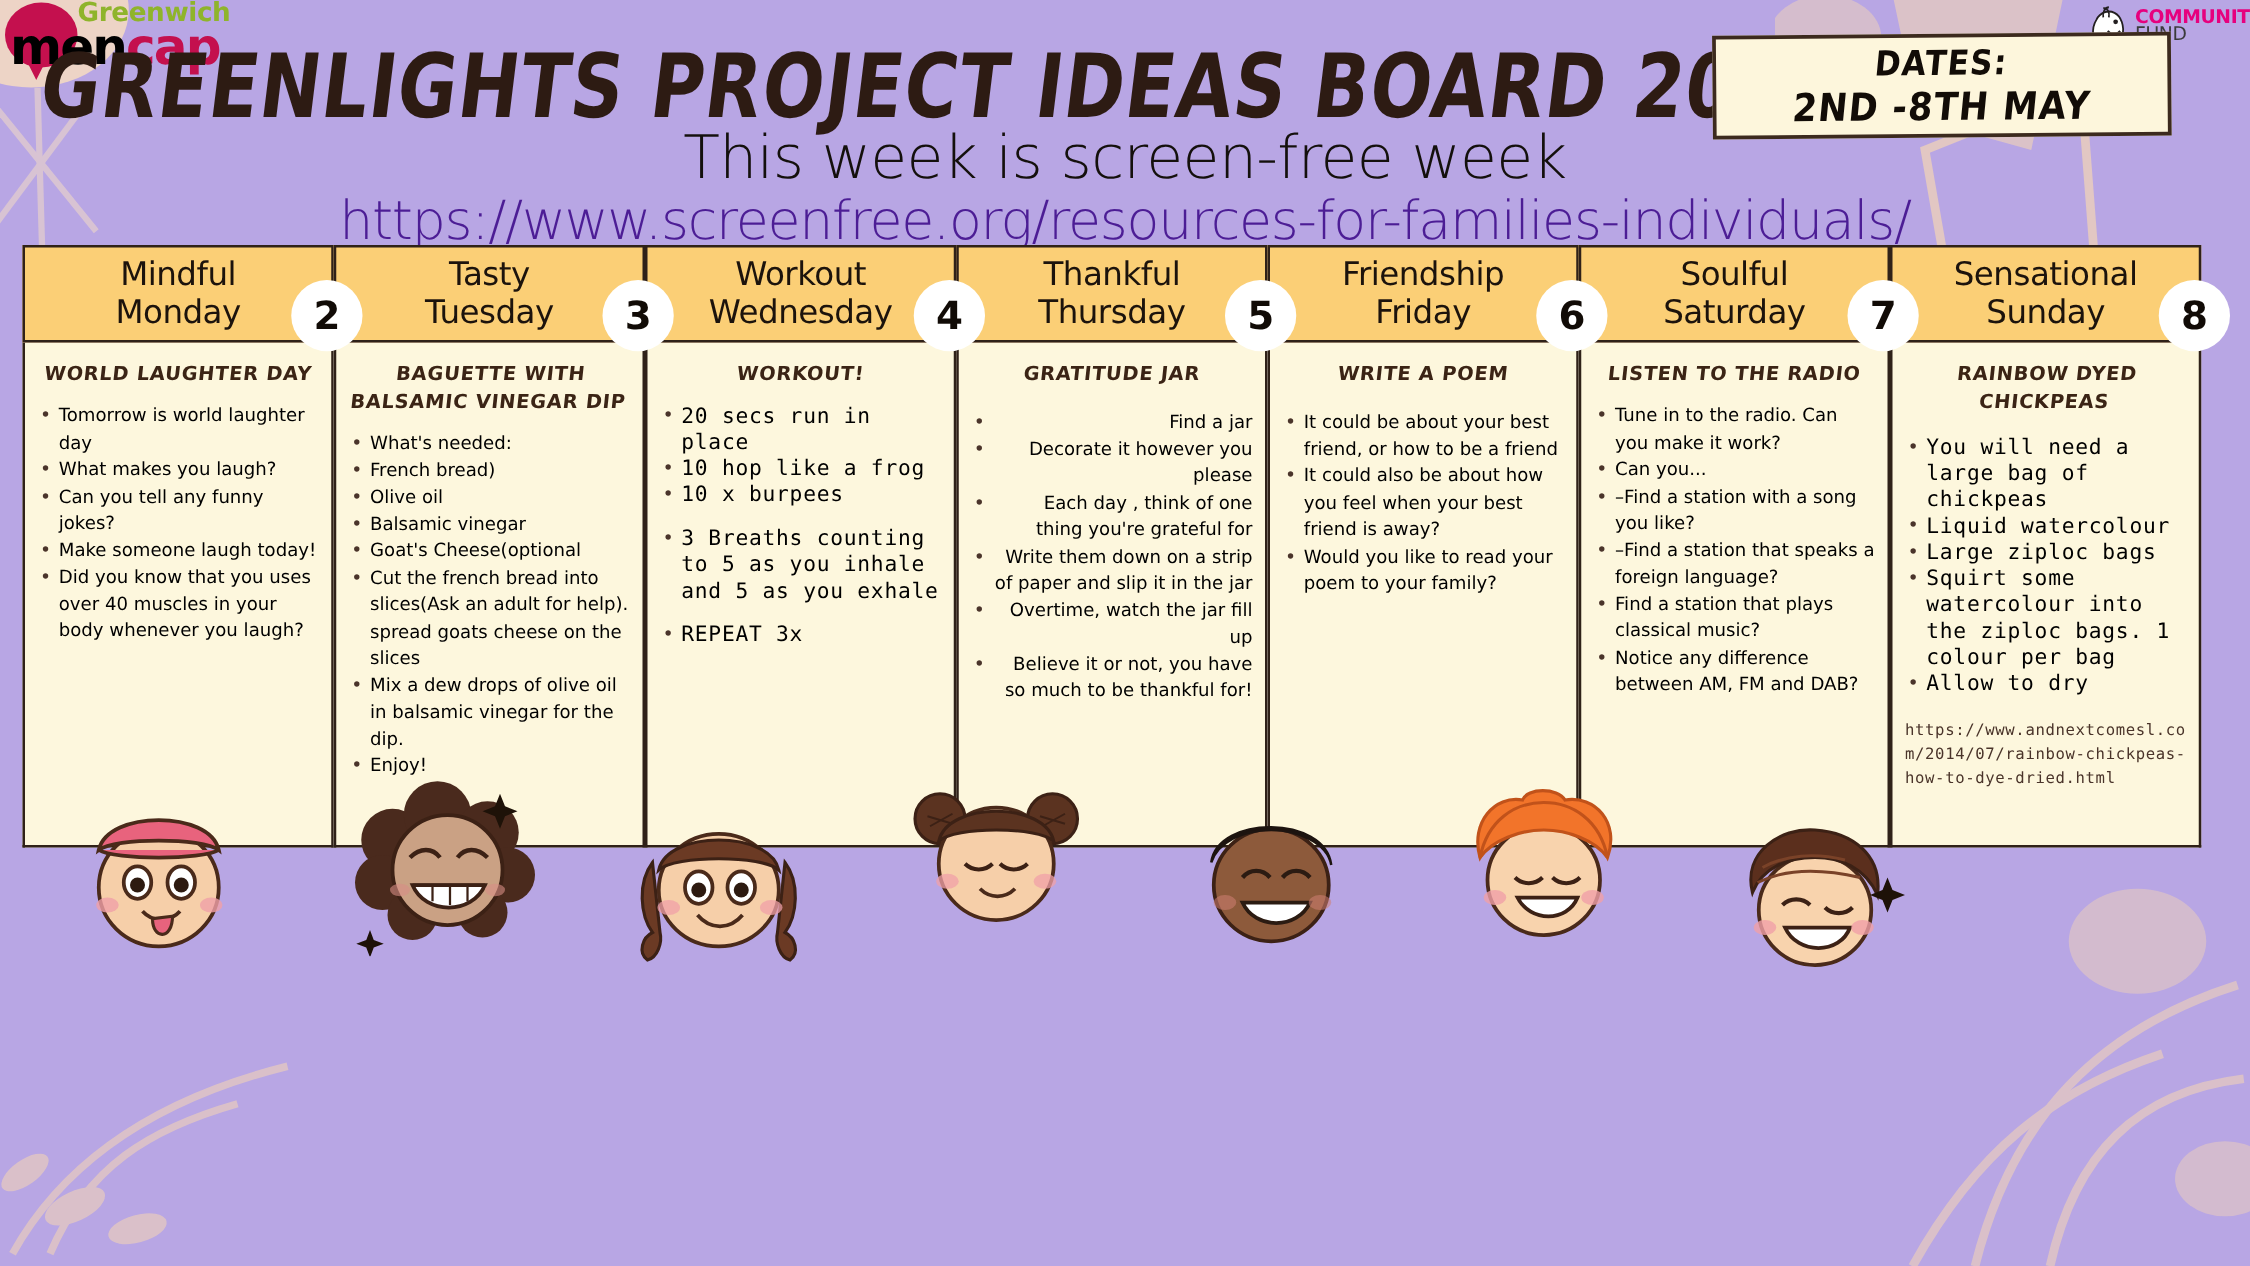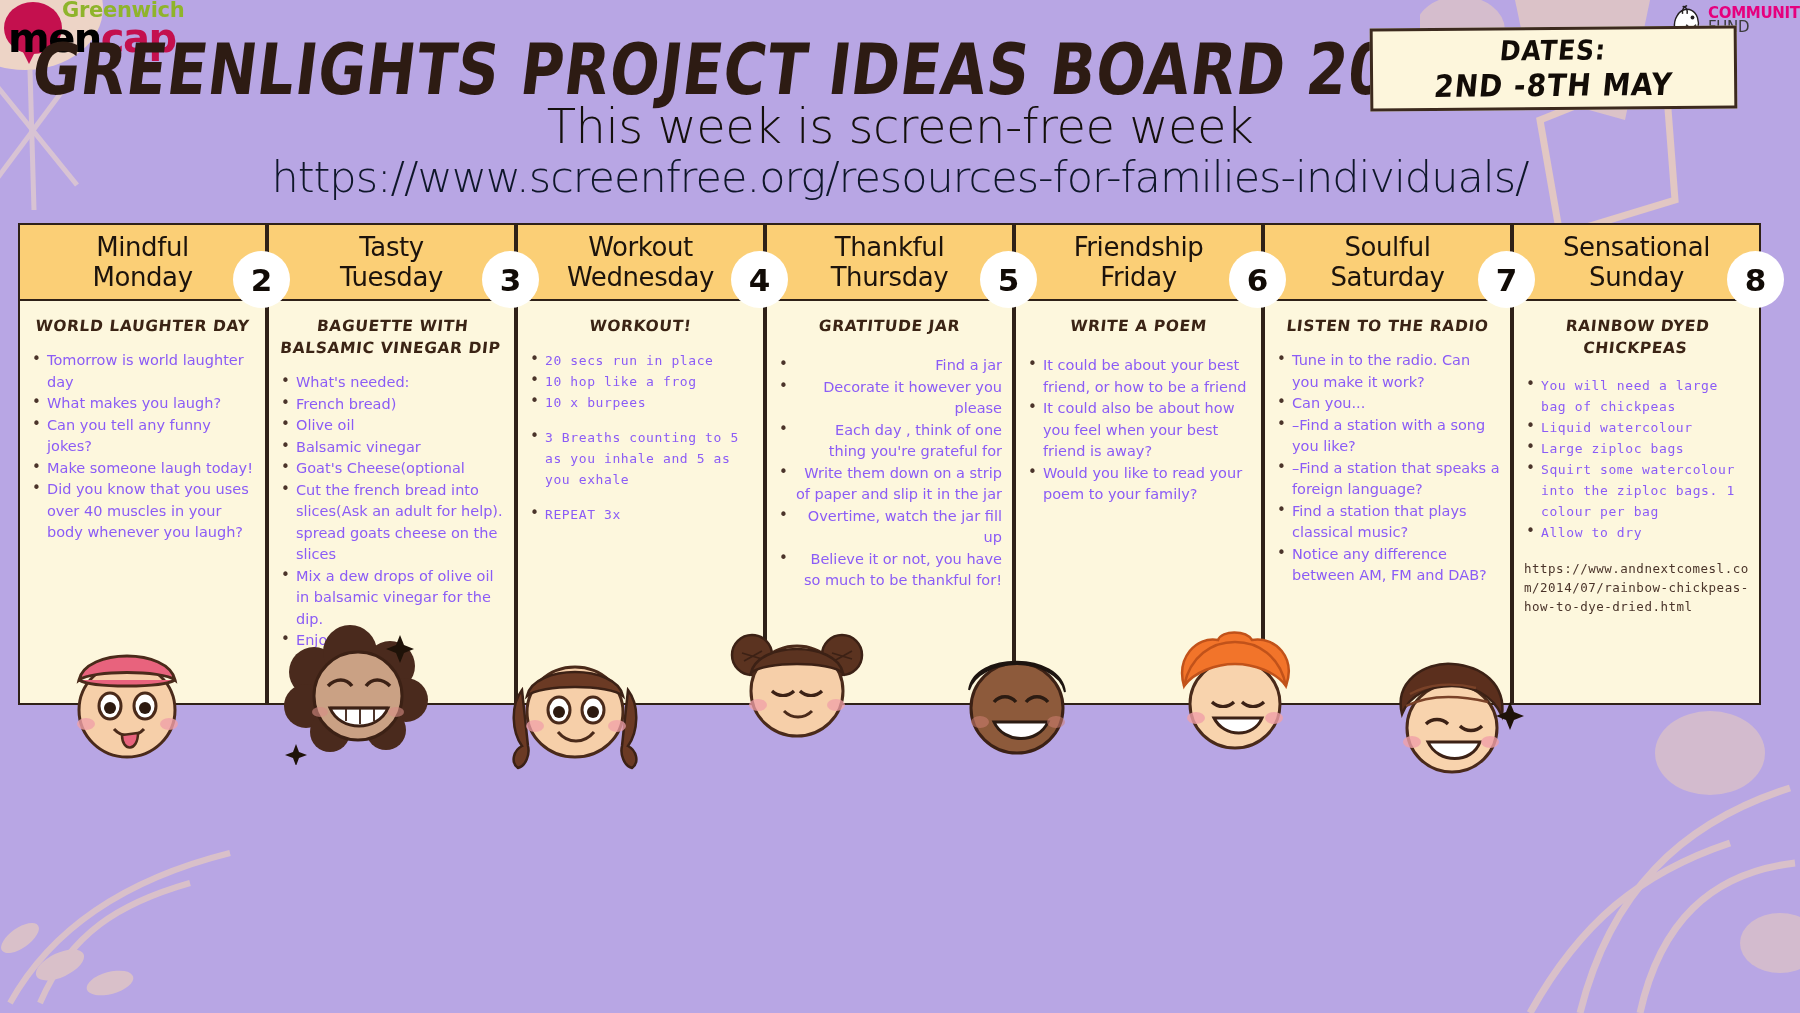--- a/index.html
+++ b/index.html
@@ -68,21 +68,21 @@
   .subtitle {
     position: absolute; left: 0; right: 0; top: 98px;
     text-align: center;
     font-size: 48px; color: #14100c; font-weight: 300;
     font-family: "DejaVu Sans", sans-serif;
     letter-spacing: -.5px;
   }
   .url-line {
     position: absolute; left: 0; right: 0; top: 152px;
     text-align: center;
-    font-size: 43px; color: #0f172a; font-weight: 300;
+    font-size: 43px; color: #4c1d95; font-weight: 300;
     font-family: "DejaVu Sans", sans-serif;
     letter-spacing: -1px;
   }
 
   
   .dates-box {
     position: absolute; left: 1370px; top: 27px;
     width: 367px; height: 83px;
     background: #fdf6dc;
     border: 3px solid #3c2a1e;
@@ -108,21 +108,21 @@
     display: block; line-height: 14px;
   }
   .cf-fund {
     font-size: 15px; color: #3b3b3b;
     font-family: "DejaVu Sans", sans-serif; letter-spacing: -.3px;
     display: block; line-height: 15px;
   }
 
   
   .columns {
-    position: absolute; left: 18px; top: 223px;
+    position: absolute; left: 18px; top: 196px;
     width: 1766px; height: 500px;
     display: flex; gap: 0;
   }
   .col { position: relative; width: 249px; }
 
   .col-head {
     position: relative; z-index: 2;
     height: 78px;
     background: #fbcf76;
     border: 2.5px solid #2f2118;
@@ -164,35 +164,35 @@
     margin-bottom: 13px;
   }
 
   ul.bullets { list-style: none; margin: 0; padding: 0; }
   ul.bullets li {
     position: relative;
     padding-left: 17px;
     font-family: "DejaVu Sans", sans-serif;
     font-size: 14.5px;
     line-height: 21.5px;
-    color: #8b5cf6;
+    color: #000000;
     margin-bottom: 0px;
   }
   ul.bullets li:before {
     content: "•";
     position: absolute; left: 2px; top: -1px;
     font-size: 15px; color: #4a342a;
   }
   ul.bullets li.nobullet:before { content: ""; }
   ul.bullets li.spacer { height: 14px; }
 
   
   .mono ul.bullets li {
     font-family: "DejaVu Sans Mono", monospace;
-    font-size: 13px;
+    font-size: 17px;
     letter-spacing: .6px;
     line-height: 21px;
   }
   .mono .normal-text {
     font-family: "DejaVu Sans", sans-serif;
     font-size: 14.5px;
     letter-spacing: 0;
   }
   .link-note {
     margin-top: 16px;

